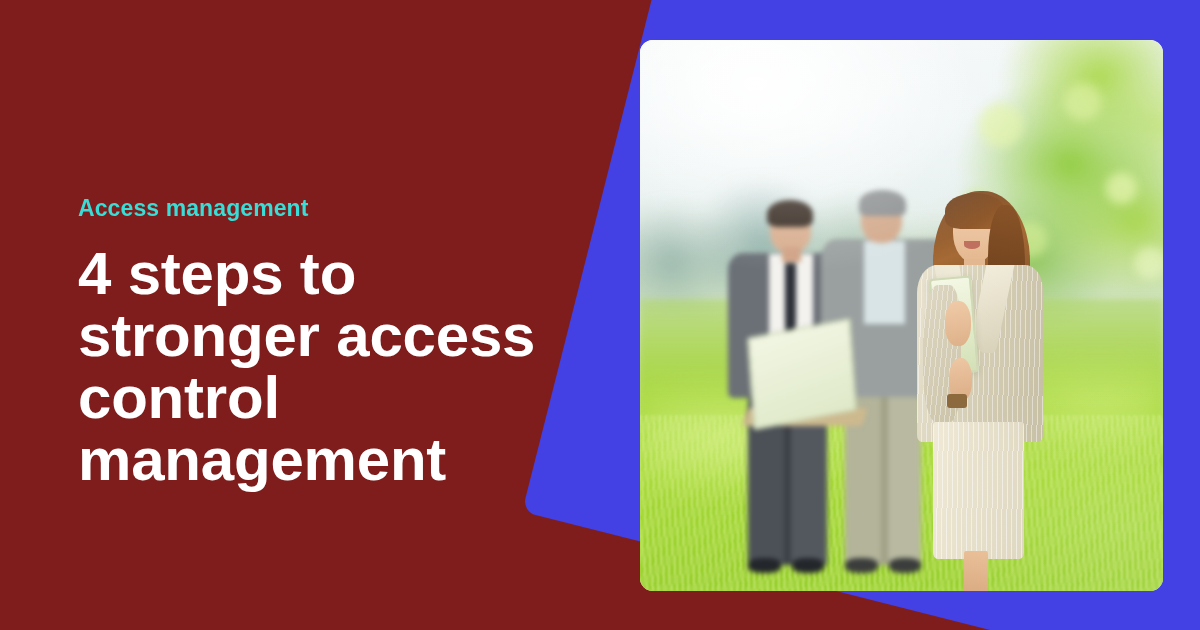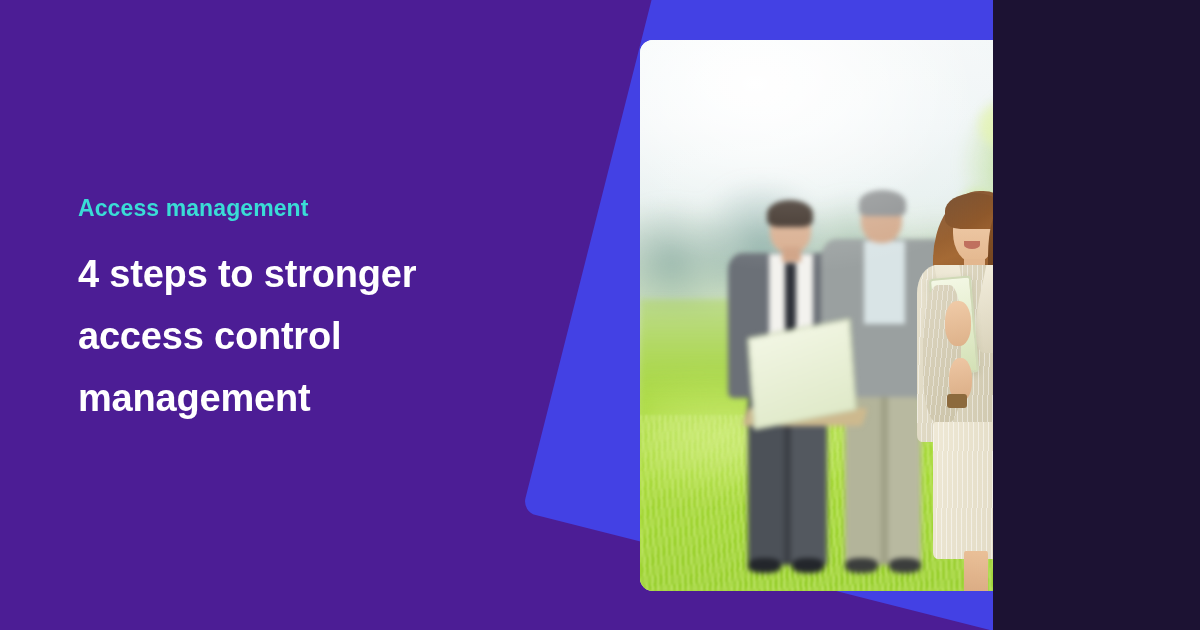--- a/index.html
+++ b/index.html
@@ -9,23 +9,23 @@
   body {
     width: 1200px;
     height: 630px;
     overflow: hidden;
     font-family: "Liberation Sans", sans-serif;
     background: #1c1233;
   }
 
   #banner {
     position: relative;
-    width: 993px;
+    width: 1200px;
     height: 630px;
-    background: #4c1d95;
+    background: #7f1d1d;
     overflow: hidden;
   }
 
   
   #accent-shape {
     position: absolute;
     left: 596px;
     top: -82px;
     width: 700px;
     height: 690px;
@@ -380,21 +380,21 @@
     margin: 0 0 22px 0;
     font-size: 23px;
     font-weight: bold;
     letter-spacing: .1px;
     color: #3adcd6;
     line-height: 1.1;
   }
 
   #headline {
     margin: 0;
-    font-size: 38px;
+    font-size: 60px;
     font-weight: bold;
     line-height: 62px;
     color: #ffffff;
     letter-spacing: -0.2px;
   }
 </style>
 </head>
 <body>
 
 <div id="banner">

